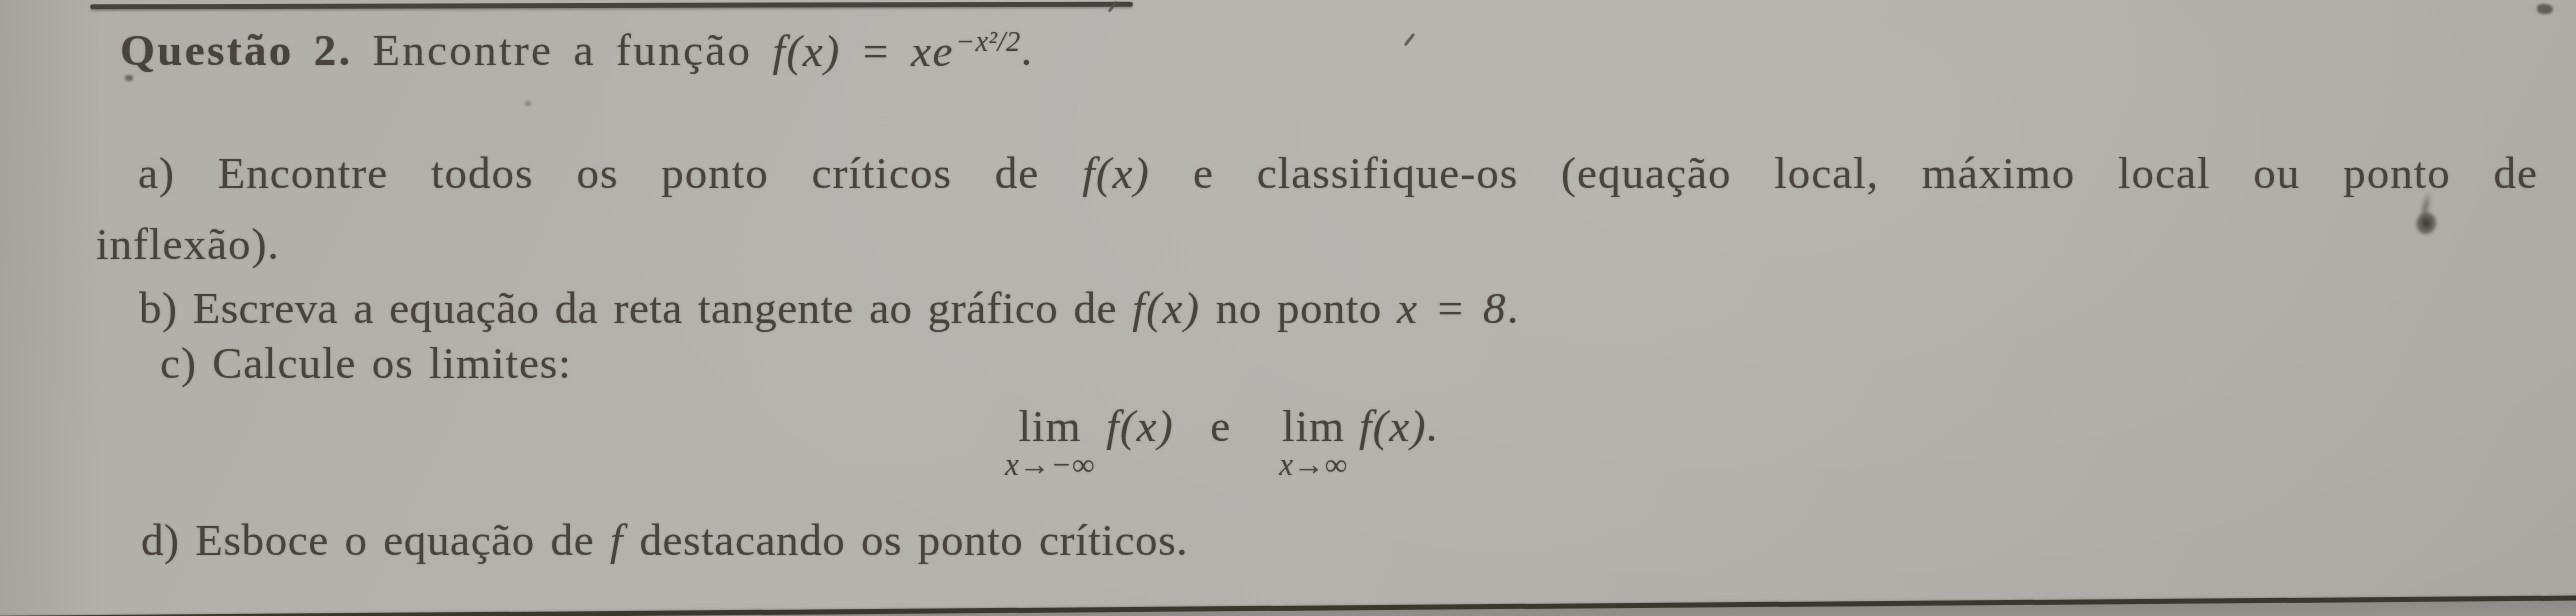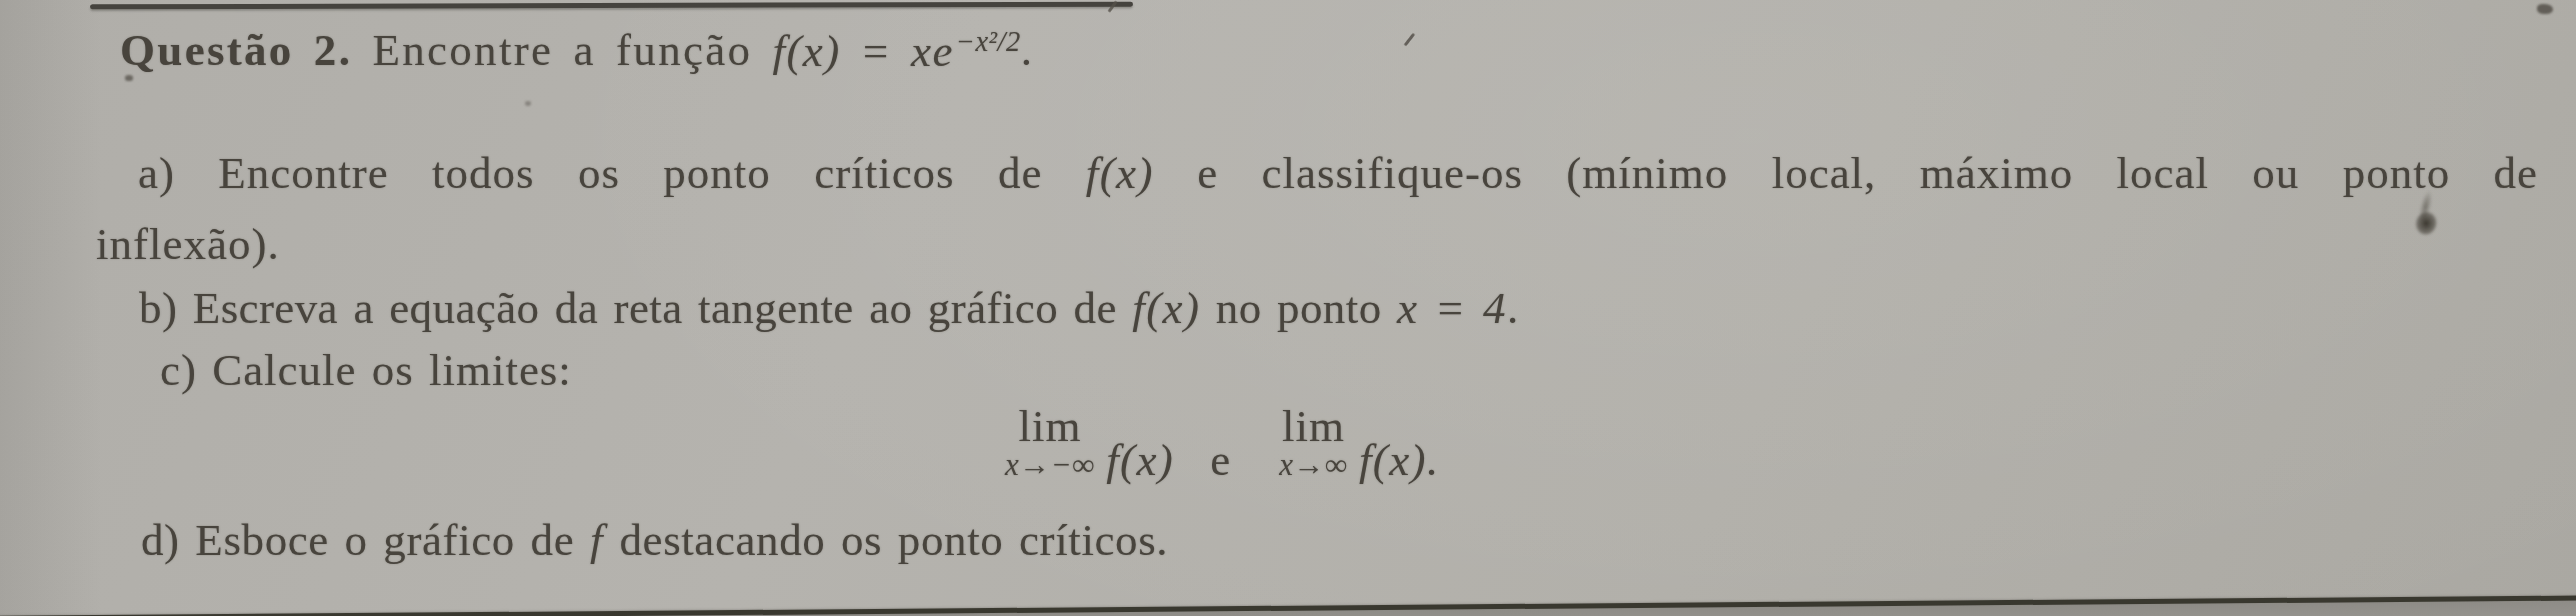--- a/index.html
+++ b/index.html
@@ -20,24 +20,24 @@
   .title-line{left:120px;top:13.3px;letter-spacing:2.3px;word-spacing:6.7px;}
   .bold{font-weight:700;}
   .math{font-style:italic;letter-spacing:1.4px;}
   sup.exp{font-size:28.5px;vertical-align:14.3px;letter-spacing:0.5px;margin-left:1.9px;}
   .line-a1{
     left:138px;top:145px;width:2400px;white-space:normal;
     text-align:justify;text-align-last:justify;word-spacing:1.9px;
   }
   .line-a2{left:96px;top:216px;}
   .line-b{left:139px;top:280px;letter-spacing:0.4px;word-spacing:3.8px;}
-  .line-c{left:160px;top:342px;word-spacing:2.9px;}
+  .line-c{left:160px;top:335px;word-spacing:2.9px;}
   .line-d{left:141px;top:512px;letter-spacing:0.6px;word-spacing:3.8px;}
   .limits{
-    position:absolute;left:1005px;top:403px;display:flex;align-items:flex-end;
+    position:absolute;left:1005px;top:403px;display:flex;align-items:flex-start;
     font-size:45px;text-shadow:0 0 1.9px rgba(72,68,60,0.38);
   }
   .lim-group{display:flex;flex-direction:column;align-items:center;}
   .lim-op{line-height:46px;letter-spacing:1px;}
   .lim-sub{font-size:31px;line-height:36px;font-style:italic;letter-spacing:0.5px;margin-top:-1.9px;}
   .lim-arg{margin-left:11.4px;line-height:46px;}
   .lim-conn{margin-left:36px;margin-right:49px;line-height:46px;}
   .top-rule{
     position:absolute;left:90px;top:2.9px;width:1043px;height:4.8px;background:#45433e;
     border-radius:2.9px;transform:rotate(-0.15deg);box-shadow:0 1.9px 1.9px rgba(70,68,63,0.35);
@@ -78,33 +78,33 @@
     <div class="line title-line">
       <span class="bold">Questão 2.</span>
       <span>Encontre a função</span>
       <span class="math"><span>f(x) = xe</span><sup class="exp">−x²/2</sup></span><span>.</span>
     </div>
 
     <div class="line line-a1">
       <span>a)</span>
       <span>Encontre todos os ponto críticos de</span>
       <span class="math">f(x)</span>
-      <span>e classifique-os (mínimo local, máximo local ou ponto de</span>
+      <span>e classifique-os (equação local, máximo local ou ponto de</span>
     </div>
 
     <div class="line line-a2">
       <span>inflexão).</span>
     </div>
 
     <div class="line line-b">
       <span>b)</span>
       <span>Escreva a equação da reta tangente ao gráfico de</span>
       <span class="math">f(x)</span>
       <span>no ponto</span>
-      <span class="math">x = 4</span><span>.</span>
+      <span class="math">x = 8</span><span>.</span>
     </div>
 
     <div class="line line-c">
       <span>c)</span>
       <span>Calcule os limites:</span>
     </div>
 
     <div class="limits">
       <div class="lim-group">
         <div class="lim-op">lim</div>
@@ -114,21 +114,21 @@
       <div class="lim-conn">e</div>
       <div class="lim-group">
         <div class="lim-op">lim</div>
         <div class="lim-sub">x→∞</div>
       </div>
       <div class="lim-arg math">f(x).</div>
     </div>
 
     <div class="line line-d">
       <span>d)</span>
-      <span>Esboce o gráfico de</span>
+      <span>Esboce o equação de</span>
       <span class="math">f</span>
       <span>destacando os ponto críticos.</span>
     </div>
 
     <div class="bottom-strip"></div>
     <div class="bottom-rule"></div>
 
     <div class="pen-blob"></div>
     <div class="speck speck-1"></div>
     <div class="speck speck-2"></div>

